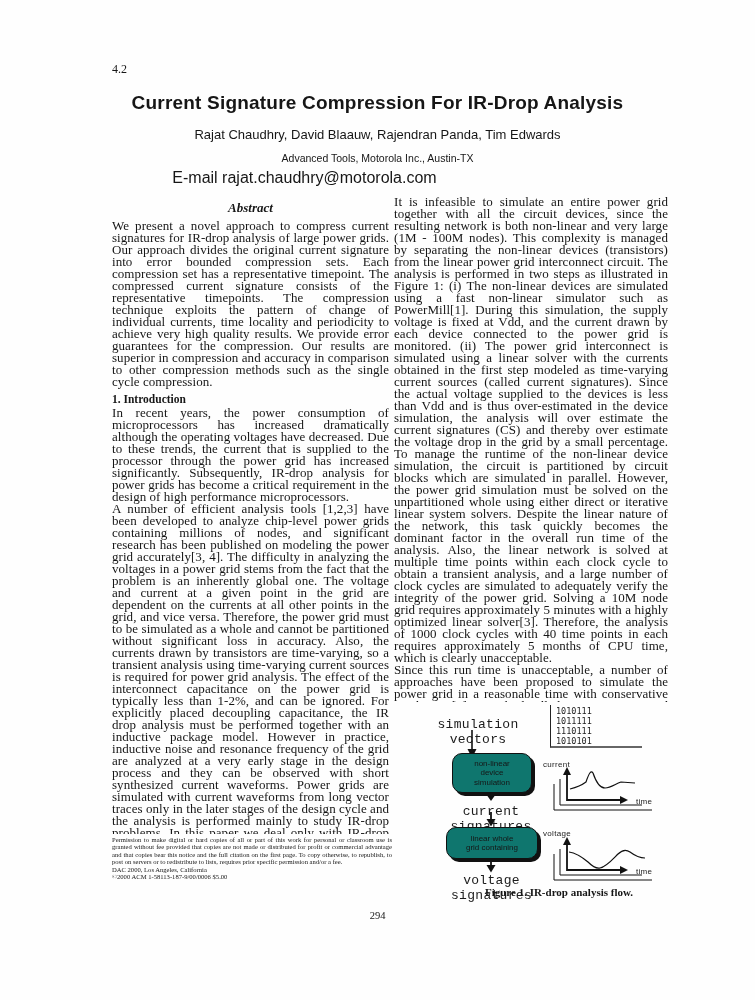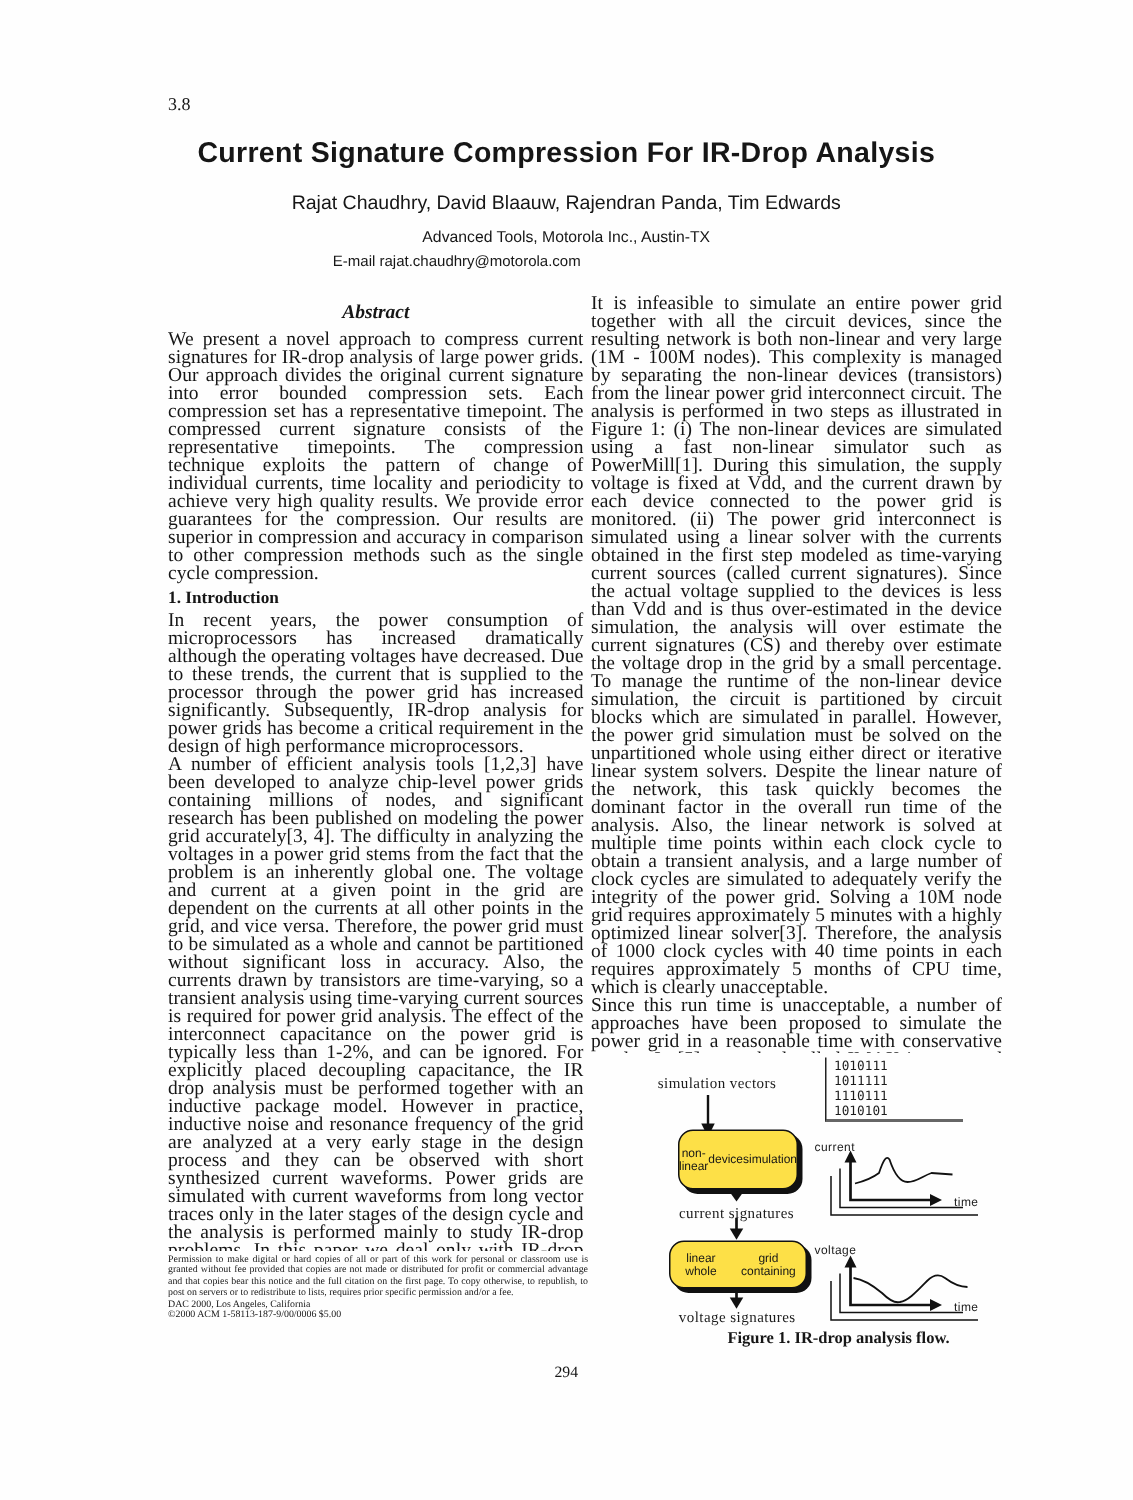--- a/index.html
+++ b/index.html
@@ -10,49 +10,49 @@
   .mono{font-family:"DejaVu Sans Mono", monospace;}
 
   #session-number{position:absolute; left:112px; top:62px; font-size:12px;}
   #paper-title{position:absolute; left:0; top:92px; width:755px; text-align:center;
     font-family:"Liberation Sans", sans-serif; font-weight:bold; font-size:19px; letter-spacing:.2px;}
   #authors{position:absolute; left:0; top:127px; width:755px; text-align:center;
     font-family:"Liberation Sans", sans-serif; font-size:13px;}
   #affiliation{position:absolute; left:0; top:152px; width:755px; text-align:center;
     font-family:"Liberation Sans", sans-serif; font-size:10.5px;}
   #email{position:absolute; left:0; top:169px; width:609px; text-align:center;
-    font-family:"Liberation Sans", sans-serif; font-size:10px;}
+    font-family:"Liberation Sans", sans-serif; font-size:16px;}
 
   .body-text{font-size:13px; line-height:12px; text-align:justify; letter-spacing:.05px;}
 
   #left-column{position:absolute; left:112px; top:198px; width:277px; height:636px; overflow:hidden;}
   #abstract-heading{text-align:center; font-weight:bold; font-style:italic; font-size:13px; margin:2px 0 4px 0;}
   #abstract-body{}
   #intro-heading{font-weight:bold; font-size:11.5px; margin:5px 0 2px 0;}
 
   #right-column{position:absolute; left:394px; top:196px; width:274px; height:506px; overflow:hidden;}
 
   #footnote{position:absolute; left:112px; top:836px; width:280px;
     font-size:6.6px; line-height:7.4px;}
   #footnote .perm{text-align:justify;}
 
   #page-number{position:absolute; left:0; top:910px; width:755px; text-align:center; font-size:10.5px;}
 
   
   #figure1{position:absolute; left:394px; top:700px; width:274px; height:212px;}
   #flow-arrows{position:absolute; left:0; top:0; width:274px; height:212px; z-index:1;}
-  .fig-label{position:absolute; z-index:2; font-family:Liberation Serif, serif;
-    font-size:10px; color:#1b1b1b; text-align:center; letter-spacing:.3px;}
+  .fig-label{position:absolute; z-index:2; font-family:Liberation Mono, monospace;
+    font-size:13px; color:#1b1b1b; text-align:center; letter-spacing:.3px;}
   #sim-vectors-label{left:28px; top:17px; width:112px;}
   #current-sig-label{left:37px; top:104px; width:120px;}
   #voltage-sig-label{left:25px; top:173px; width:145px;}
 
-  .flow-box{position:absolute; z-index:2; background:#fde047;
+  .flow-box{position:absolute; z-index:2; background:#0f766e;
     border:1.4px solid #111; border-radius:10px; box-shadow:3px 3px 0 0 #111;
-    display:flex; flex-direction:row; align-items:center; justify-content:center;
+    display:flex; flex-direction:column; align-items:center; justify-content:center;
     font-family:"Liberation Sans", sans-serif; font-size:8px; line-height:9.5px; text-align:center;}
   #box-nonlinear{left:58px; top:53px; width:78px; height:38px;}
   #box-linear{left:52px; top:127px; width:90px; height:30px;}
 
   #vector-box{position:absolute; z-index:2; left:156px; top:5px; width:92px; height:43px;
     border-left:1.6px solid #222; border-bottom:2px solid #666; padding:1px 0 0 5px; box-sizing:border-box;
     font-size:8.5px; line-height:10px; color:#1b1b1b;}
 
   .mini-plot{position:absolute; z-index:2;}
   #plot-current{left:146px; top:58px; width:128px; height:68px;}
@@ -60,21 +60,21 @@
   .mini-plot svg text{font-family:"Liberation Sans", sans-serif; font-size:8px; fill:#1b1b1b; letter-spacing:.3px;}
 
   #figure-caption{position:absolute; z-index:2; left:60px; top:186px; width:210px; text-align:center;
     font-family:"Liberation Serif", serif; font-weight:bold; font-size:11px;}
 </style>
 </head>
 <body>
 
 <div id="page">
 
-  <div id="session-number">3.8</div>
+  <div id="session-number">4.2</div>
   <div id="authors">Rajat Chaudhry, David Blaauw, Rajendran Panda, Tim Edwards</div>
   <div id="paper-title">Current Signature Compression For IR-Drop Analysis</div>
   <div id="affiliation">Advanced Tools, Motorola Inc., Austin-TX</div>
   <div id="email">E-mail rajat.chaudhry@motorola.com</div>
 
   <div id="left-column">
     <div id="abstract-heading">Abstract</div>
     <div id="abstract-body" class="body-text">We present a novel approach to compress current signatures for IR-drop analysis of large power grids. Our approach divides the original current signature into error bounded compression sets. Each compression set has a representative timepoint. The compressed current signature consists of the representative timepoints. The compression technique exploits the pattern of change of individual currents, time locality and periodicity to achieve very high quality results. We provide error guarantees for the compression. Our results are superior in compression and accuracy in comparison to other compression methods such as the single cycle compression.</div>
     <div id="intro-heading">1. Introduction</div>
     <div class="body-text">In recent years, the power consumption of microprocessors has increased dramatically although the operating voltages have decreased. Due to these trends, the current that is supplied to the processor through the power grid has increased significantly. Subsequently, IR-drop analysis for power grids has become a critical requirement in the design of high performance microprocessors.</div>

